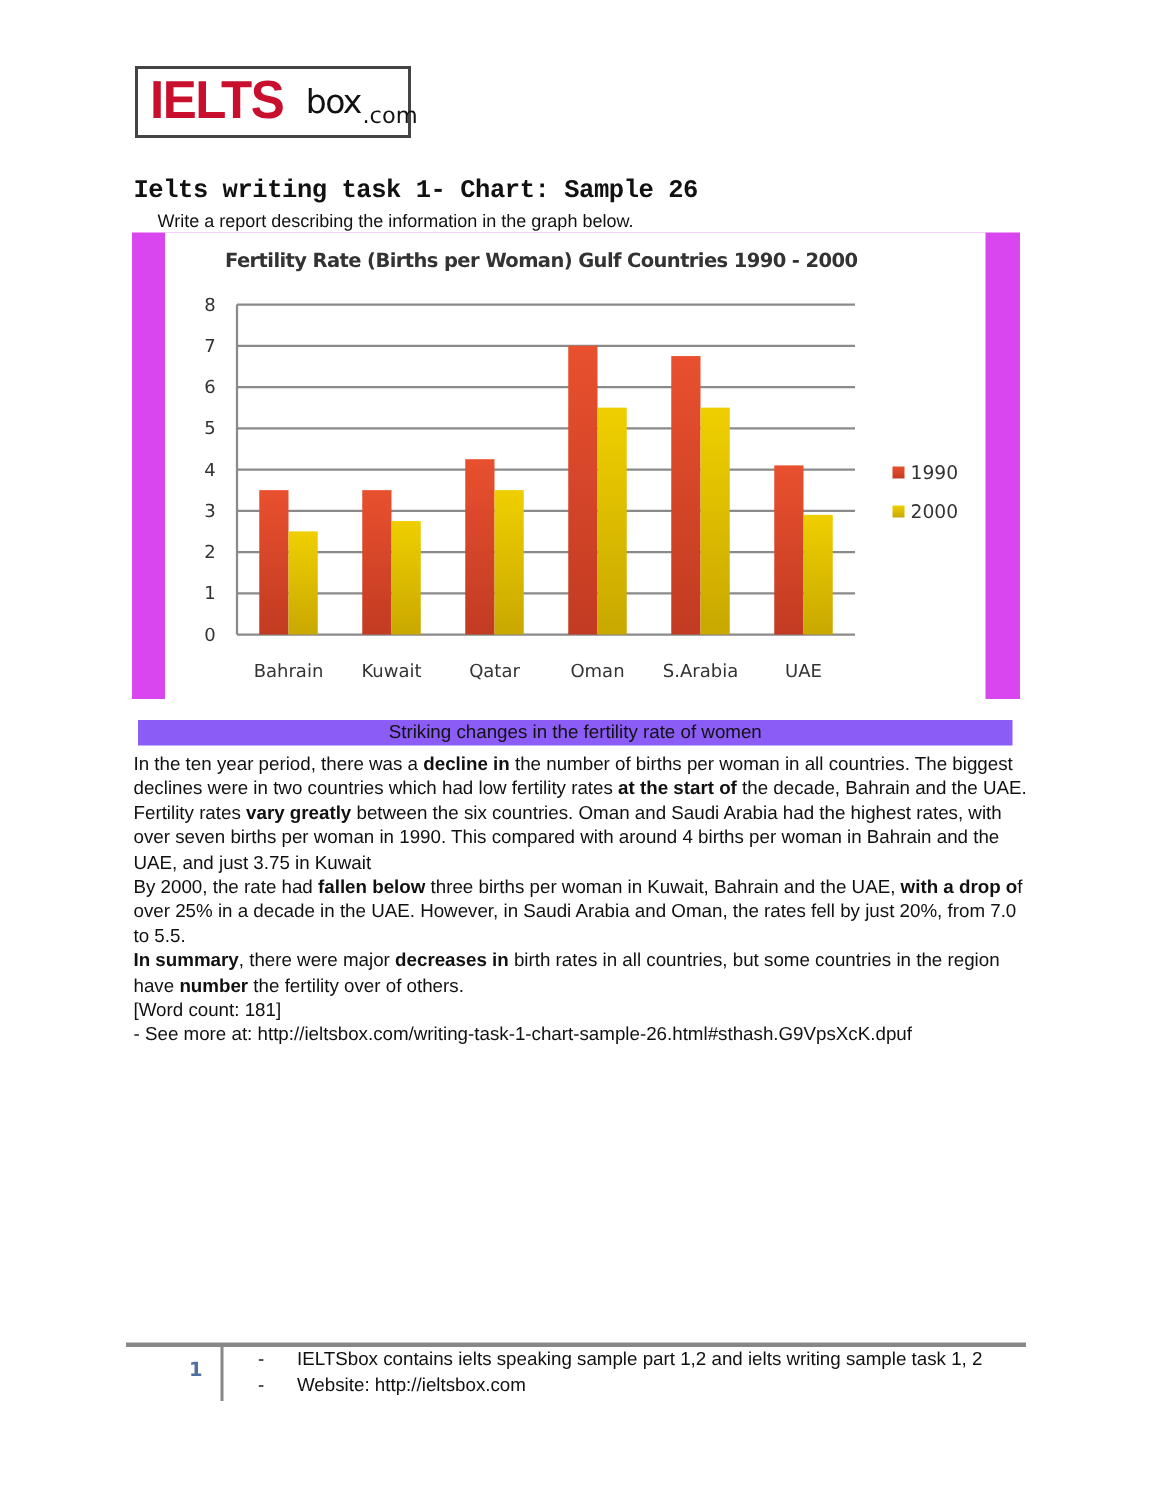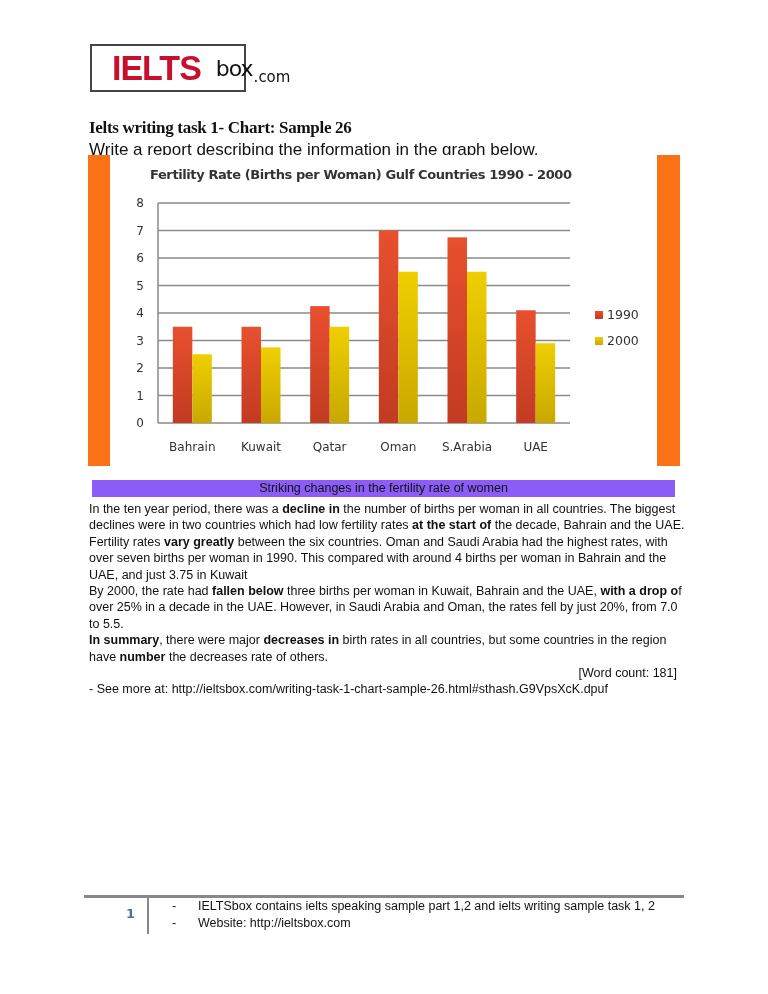--- a/index.html
+++ b/index.html
@@ -1,30 +1,30 @@
 <!DOCTYPE html>
 <html><head>
 <meta charset="utf-8">
 <style>
   html, body { margin: 0; padding: 0; background: #ffffff; }
   body { width: 768px; height: 994px; position: relative; overflow: hidden; font-family: "Liberation Sans", sans-serif; color: #111; }
-  .logo { position: absolute; left: 90px; top: 44px; width: 156px; height: 48px; border: 2px solid #444; box-sizing: border-box; display: flex; align-items: flex-end; padding: 0 0 8px 20px; background: #fff; }
+  .logo { position: absolute; left: 90px; top: 44px; width: 184px; height: 48px; border: 2px solid #444; box-sizing: border-box; display: flex; align-items: flex-end; padding: 0 0 8px 8px; background: #fff; }
   .logo .ielts { font-family: "Liberation Sans", sans-serif; font-weight: 900; font-size: 34px; color: #c8102e; letter-spacing: -1px; line-height: 30px; transform: scaleY(1.05); }
   .logo .box { font-family: "DejaVu Sans", sans-serif; font-size: 22px; color: #111; line-height: 26px; letter-spacing: -1px; margin-left: 15px; }
   .logo .com { font-family: "DejaVu Sans", sans-serif; font-size: 15px; color: #111; margin-left: 1px; line-height: 10px; }
-  .title { position: absolute; left: 89px; top: 118px; font-size: 17px; font-weight: bold; font-family: Liberation Serif, serif; letter-spacing: -0.3px; }
-  .subtitle { position: absolute; left: 89px; top: 140px; font-size: 17px; font-family: "Liberation Sans", sans-serif; }
-  .chart-outer { position: absolute; left: 88px; top: 155px; width: 592px; height: 311px; background: #f97316; }
+  .title { position: absolute; left: 89px; top: 118px; font-size: 17px; font-weight: bold; font-family: Liberation Mono, monospace; letter-spacing: -0.3px; }
+  .subtitle { position: absolute; left: 105px; top: 140px; font-size: 12px; font-family: "Liberation Sans", sans-serif; }
+  .chart-outer { position: absolute; left: 88px; top: 155px; width: 592px; height: 311px; background: #d946ef; }
   .chart-inner { position: absolute; left: 22px; top: 0; width: 547px; height: 311px; background: #fff; }
   .chart-title { position: absolute; left: 0; width: 100%; top: 12px; text-align: left; padding-left: 40px; box-sizing: border-box; font-weight: bold; font-size: 13px; color: #333; font-family: "DejaVu Sans", sans-serif; letter-spacing: -0.4px; }
   svg.plot { position: absolute; left: 0; top: 0; }
   .caption { position: absolute; left: 92px; top: 480px; width: 583px; height: 17px; background: #8b5cf6; text-align: center; font-size: 12.5px; line-height: 17px; }
   .body-text { position: absolute; left: 89px; top: 501px; width: 596px; font-size: 12.5px; line-height: 16.4px; }
   .body-text p { margin: 0; }
-  .body-text .right { text-align: right; padding-right: 8px; }
+  .body-text .right { padding-right: 8px; }
   .footer-line { position: absolute; left: 84px; top: 895px; width: 600px; height: 3px; background: #888; }
   .footer-sep { position: absolute; left: 147px; top: 896px; width: 2px; height: 38px; background: #888; }
   .page-num { position: absolute; left: 126px; top: 906px; font-weight: bold; font-size: 13px; color: #4f6f9f; font-family: "DejaVu Sans", sans-serif; }
   .footer-items { position: absolute; left: 172px; top: 898px; font-size: 12.5px; line-height: 17px; }
   .footer-items .item { display: flex; }
   .footer-items .dash { width: 26px; }
 </style>
 </head>
 <body>
 
@@ -106,21 +106,21 @@
   </div>
 </div>
 
 <div class="caption">Striking changes in the fertility rate of women</div>
 
 <div class="body-text">
   <div id="paras">
       <p><span>In the ten year period, there was a </span><b>decline in</b><span> the number of births per woman in all countries. The biggest declines were in two countries which had low fertility rates </span><b>at the start of</b><span> the decade, Bahrain and the UAE.</span></p>
       <p><span>Fertility rates </span><b>vary greatly</b><span> between the six countries. Oman and Saudi Arabia had the highest rates, with over seven births per woman in 1990. This compared with around 4 births per woman in Bahrain and the UAE, and just 3.75 in Kuwait</span></p>
       <p><span>By 2000, the rate had </span><b>fallen below</b><span> three births per woman in Kuwait, Bahrain and the UAE, </span><b>with a drop o</b><span>f over 25% in a decade in the UAE. However, in Saudi Arabia and Oman, the rates fell by just 20%, from 7.0 to 5.5.</span></p>
-      <p><b>In summary</b><span>, there were major </span><b>decreases in</b><span> birth rates in all countries, but some countries in the region have </span><b>number</b><span> the decreases rate of others.</span></p>
+      <p><b>In summary</b><span>, there were major </span><b>decreases in</b><span> birth rates in all countries, but some countries in the region have </span><b>number</b><span> the fertility over of others.</span></p>
     </div>
   <p class="right">[Word count: 181]</p>
   <p>- See more at: http://ieltsbox.com/writing-task-1-chart-sample-26.html#sthash.G9VpsXcK.dpuf</p>
 </div>
 
 <div class="footer-line"></div>
 <div class="footer-sep"></div>
 <div class="page-num">1</div>
 <div class="footer-items">
   <div class="item">

